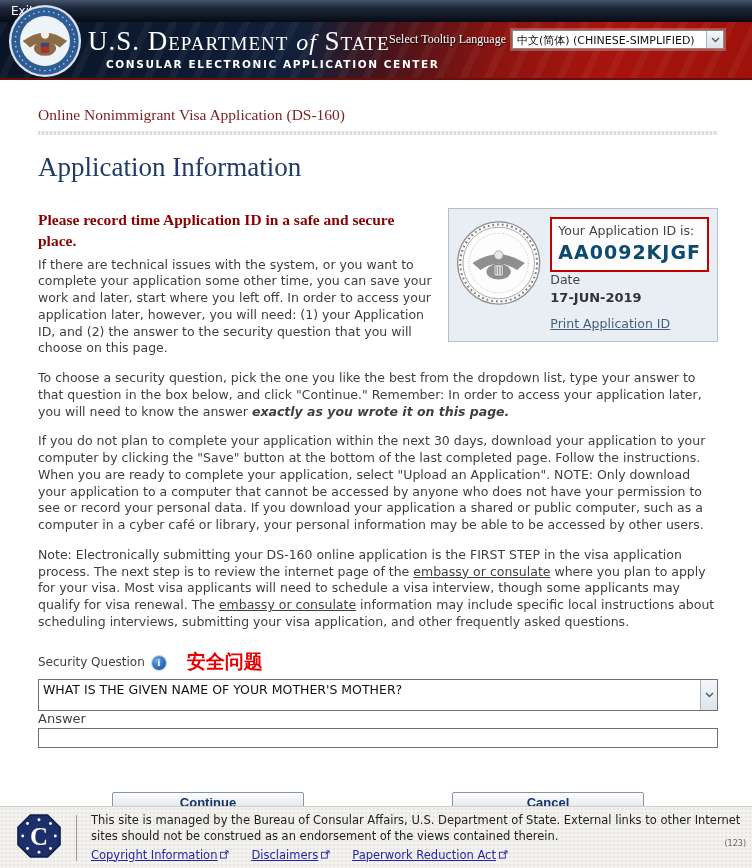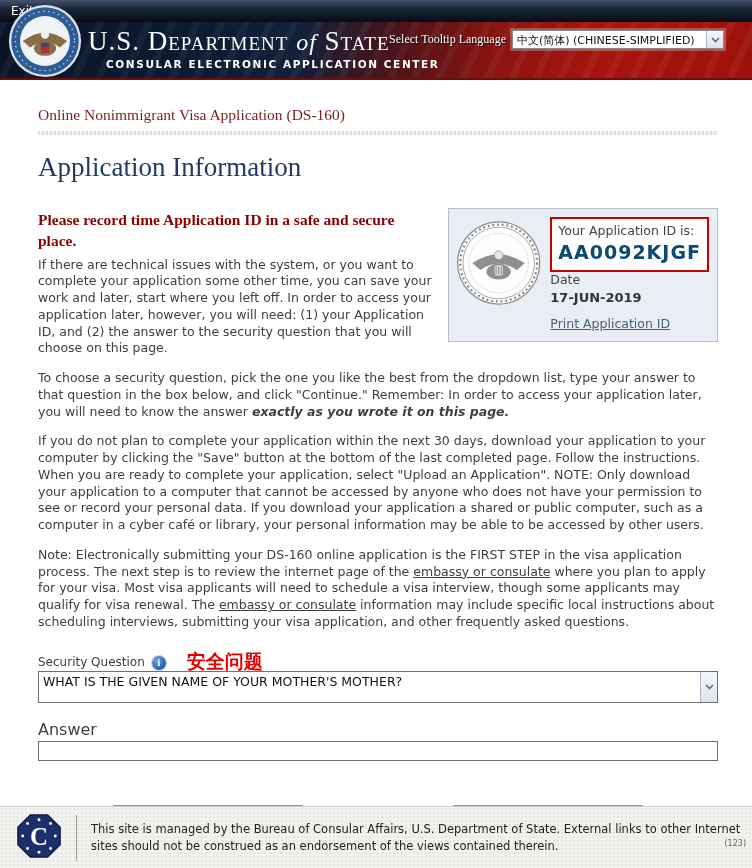--- a/index.html
+++ b/index.html
@@ -55,23 +55,23 @@
   .em-bolditalic { font-weight:bold; font-style:italic; }
   .body-link { color:#3f3f3f; text-decoration:underline; }
 
   .sq-row { margin-top:21px; display:flex; align-items:flex-end; gap:7px; }
   .sq-label { font-size:12px; color:#3f3f3f; padding-bottom:2px; }
   .info-icon { width:14px; height:14px; border-radius:50%; margin-bottom:1px;
     background:radial-gradient(circle at 35% 30%, #6fa8e0, #2a6ab5 60%, #1d4f8c);
     box-shadow:0 0 0 1px #bcd4ea; color:#fff; font-size:10px; font-weight:bold;
     font-family:"Liberation Serif",serif; display:flex; align-items:center; justify-content:center; }
   .sq-tooltip { font-size:19px; font-weight:bold; color:#e60000; margin-left:14px; line-height:1; }
-  .sq-select { width:680px; height:32px; margin-top:0; border:1px solid #707070; }
+  .sq-select { width:680px; height:32px; margin-top:8px; border:1px solid #707070; }
   .sq-select .fs-text { font-size:12.5px; padding-top:2px; }
-  .answer-label { margin-top:17px; font-size:16px; color:#3f3f3f; }
+  .answer-label { font-size:13px; color:#3f3f3f; }
   .answer-input { width:680px; height:20px; margin-top:2px; border:1px solid #707070; font-size:12.5px; padding:0 4px; }
 
   .btn-row { margin-top:44px; display:flex; }
   .btn-cell { width:50%; display:flex; justify-content:center; }
   .btn { width:192px; height:21px; border:1px solid #8a95a1; border-radius:2px;
     background:linear-gradient(180deg,#fdfefe 0%,#eef1f5 45%,#d7dde4 100%);
     color:#16356b; font-weight:bold; font-size:13px; font-family:"Liberation Sans",sans-serif;
     display:flex; align-items:center; justify-content:center; cursor:pointer; }
 
   
@@ -220,17 +220,40 @@
           <circle cx="7" cy="24" r="1.5"></circle>
             <circle cx="12" cy="11" r="1.5"></circle>
         </g>
         <text x="24" y="33" text-anchor="middle" font-family="Liberation Serif,serif" font-size="26" font-weight="bold" fill="#fff">C</text>
       </svg>
     </div>
     <div class="footer-divider"></div>
     <div class="footer-text">
       <div>This site is managed by the Bureau of Consular Affairs, U.S. Department of State. External links to other Internet</div>
       <div>sites should not be construed as an endorsement of the views contained therein.</div>
+      <div class="footer-links">
+        <a href="#" class="footer-link">
+          <span style="text-decoration:underline;">Copyright Information</span>
+          <svg width="9" height="9" viewBox="0 0 10 10">
+              <rect x="0.5" y="2.5" width="6.5" height="6.5" fill="none" stroke="#2525a8"></rect>
+              <path d="M5 5 L9 1 M6 1 h3 v3" fill="none" stroke="#2525a8"></path>
+            </svg>
+        </a>
+        <a href="#" class="footer-link">
+          <span style="text-decoration:underline;">Disclaimers</span>
+          <svg width="9" height="9" viewBox="0 0 10 10">
+              <rect x="0.5" y="2.5" width="6.5" height="6.5" fill="none" stroke="#2525a8"></rect>
+              <path d="M5 5 L9 1 M6 1 h3 v3" fill="none" stroke="#2525a8"></path>
+            </svg>
+        </a>
+        <a href="#" class="footer-link">
+          <span style="text-decoration:underline;">Paperwork Reduction Act</span>
+          <svg width="9" height="9" viewBox="0 0 10 10">
+              <rect x="0.5" y="2.5" width="6.5" height="6.5" fill="none" stroke="#2525a8"></rect>
+              <path d="M5 5 L9 1 M6 1 h3 v3" fill="none" stroke="#2525a8"></path>
+            </svg>
+        </a>
+      </div>
     </div>
     <div class="page-code">(123)</div>
   </div>
 
 </div>
 
 </body></html>

